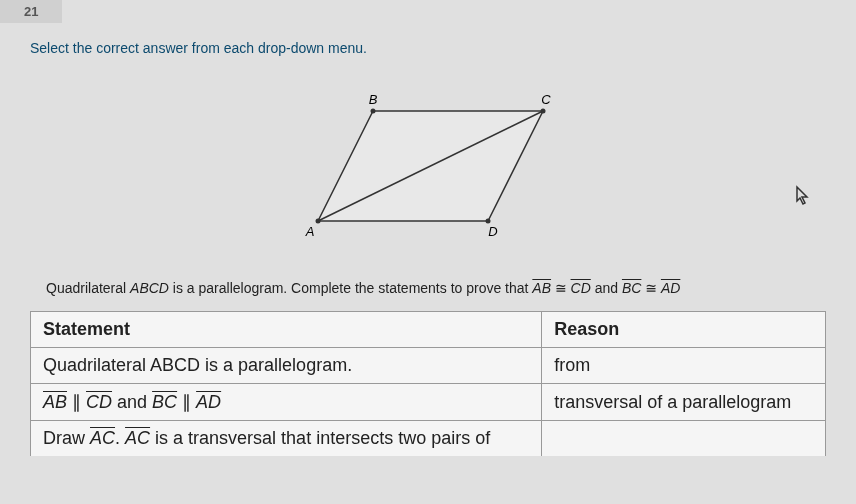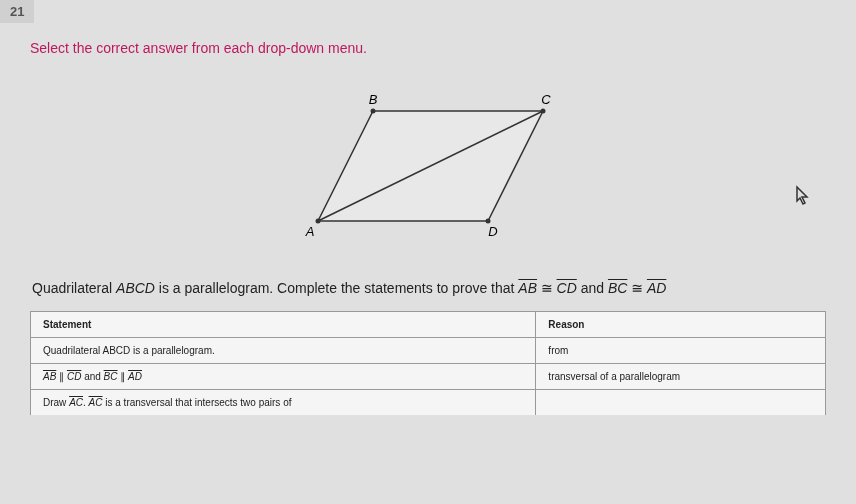--- a/index.html
+++ b/index.html
@@ -13,62 +13,62 @@
       width: 856px;
       height: 504px;
       overflow: hidden;
       position: relative;
     }
     .question-number {
       position: absolute;
       top: 0;
       left: 0;
       background: #d0d0d0;
-      padding: 4px 10px;
+      padding: 4px 24px;
       font-size: 13px;
       font-weight: bold;
       color: #555;
     }
     .content {
       padding: 40px 30px 0 30px;
     }
     .instruction {
       font-size: 14px;
-      color: #be185d;
+      color: #0c4a6e;
       margin-bottom: 30px;
     }
     .diagram-container {
       text-align: center;
       margin: 20px 0 30px 0;
       position: relative;
     }
     .diagram {
       display: inline-block;
     }
     .prove-text {
       font-size: 14px;
       color: #222;
-      margin: 20px 0 15px 2px;
+      margin: 20px 0 15px 16px;
     }
     .overline {
       text-decoration: overline;
     }
     .italic {
       font-style: italic;
     }
     table {
       width: 100%;
       border-collapse: collapse;
       background: #f5f5f5;
     }
     th, td {
       border: 1px solid #999;
       padding: 7px 12px;
       text-align: left;
-      font-size: 10px;
+      font-size: 18px;
       font-weight: normal;
       color: #222;
     }
     th {
       font-weight: bold;
     }
     .last-row td {
       border-bottom: none;
       border-radius: 9px;
     }

